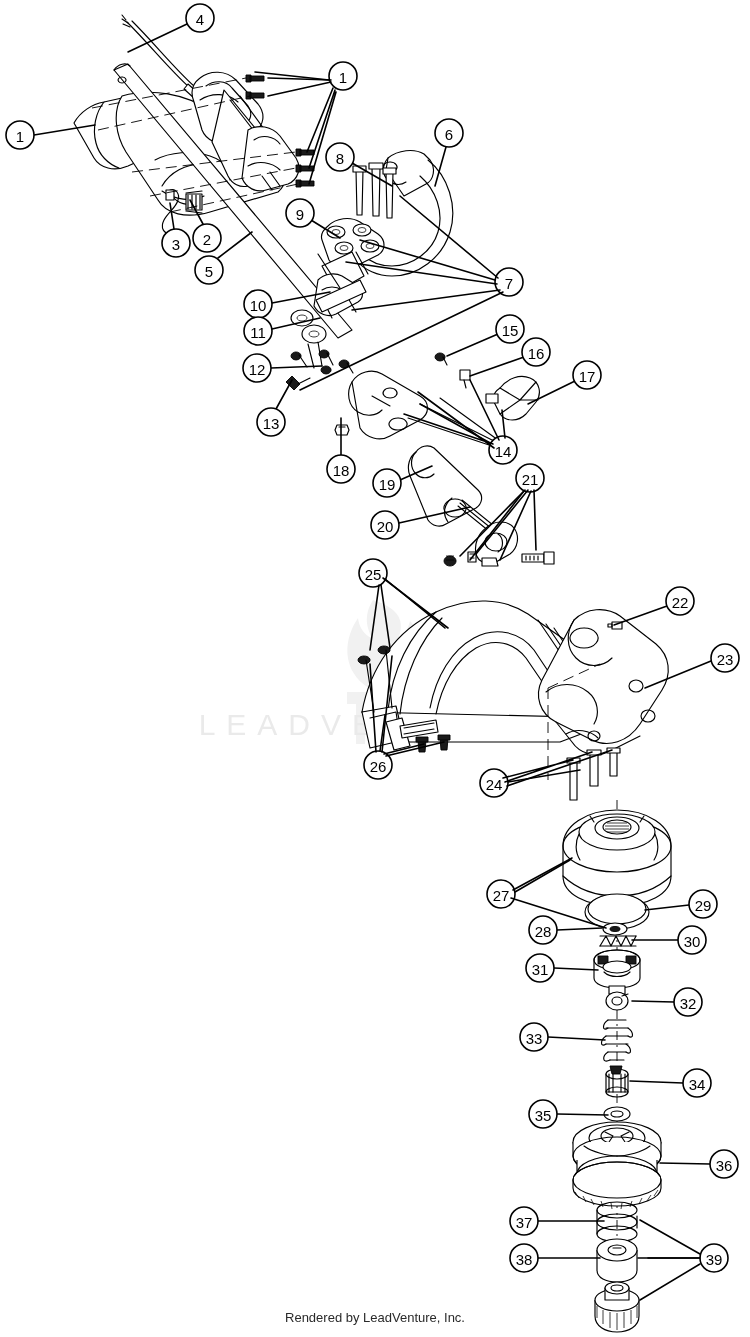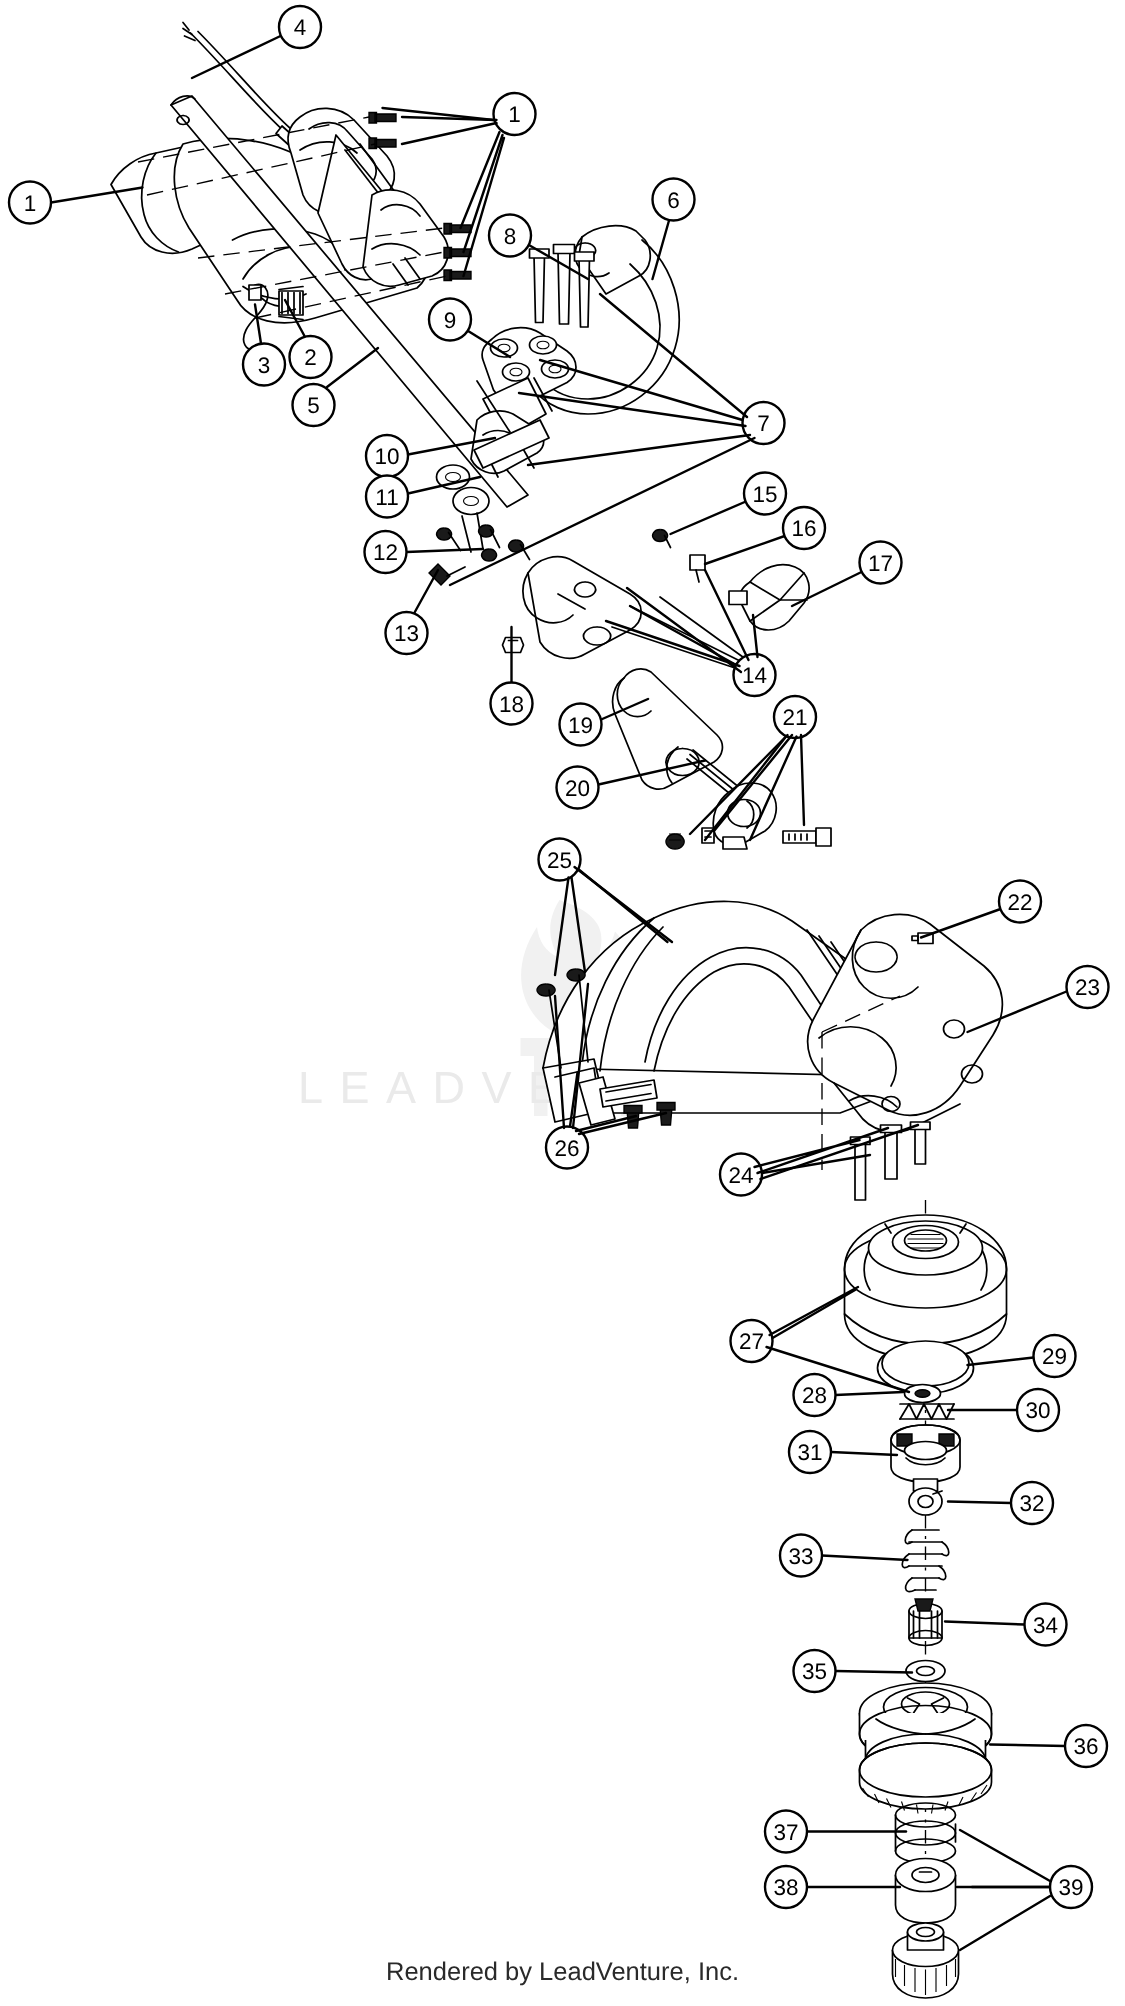--- a/index.html
+++ b/index.html
@@ -88,21 +88,21 @@
   .wm-flame {
     fill: #f1f1f1;
   }
   #footer {
     position: absolute;
     left: 0;
     bottom: 12px;
     width: 750px;
     text-align: center;
     font-family: "Liberation Sans", sans-serif;
-    font-size: 17px;
+    font-size: 13px;
     color: #2a2a2a;
   }
 </style>
 </head>
 <body>
 
 <div id="page">
 
   <svg id="diagram-svg" viewBox="0 0 750 1337">
 

